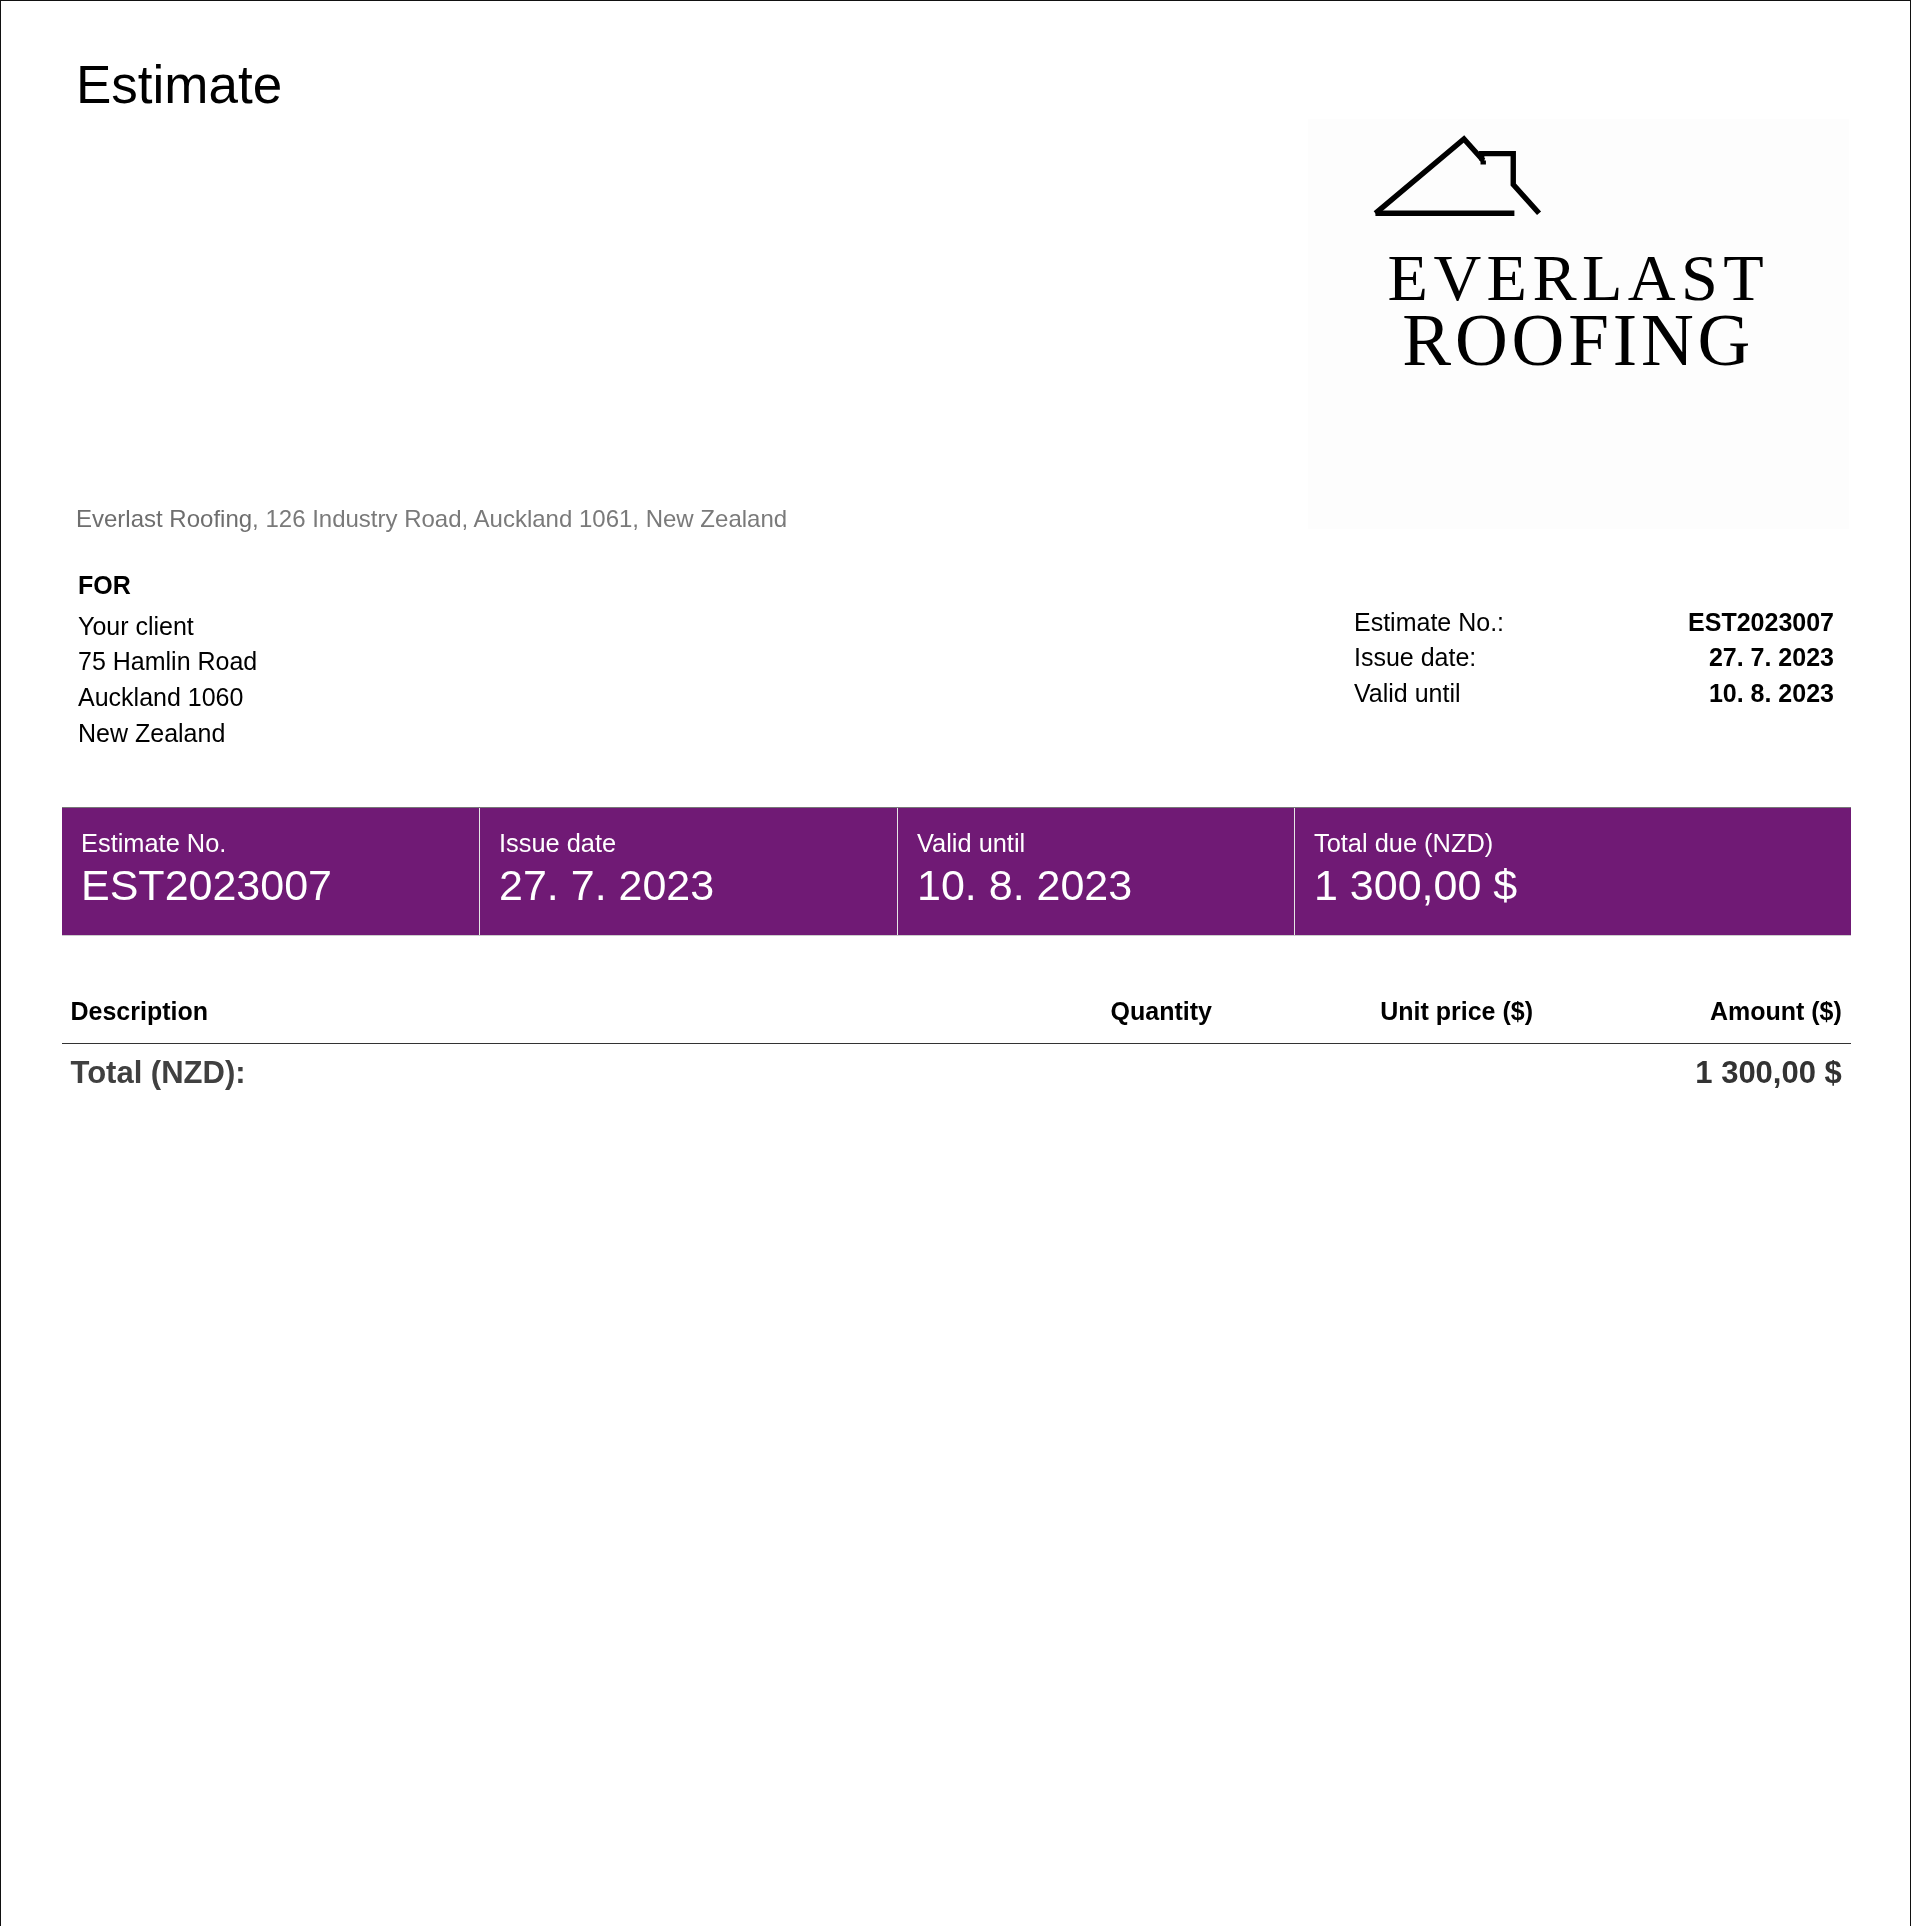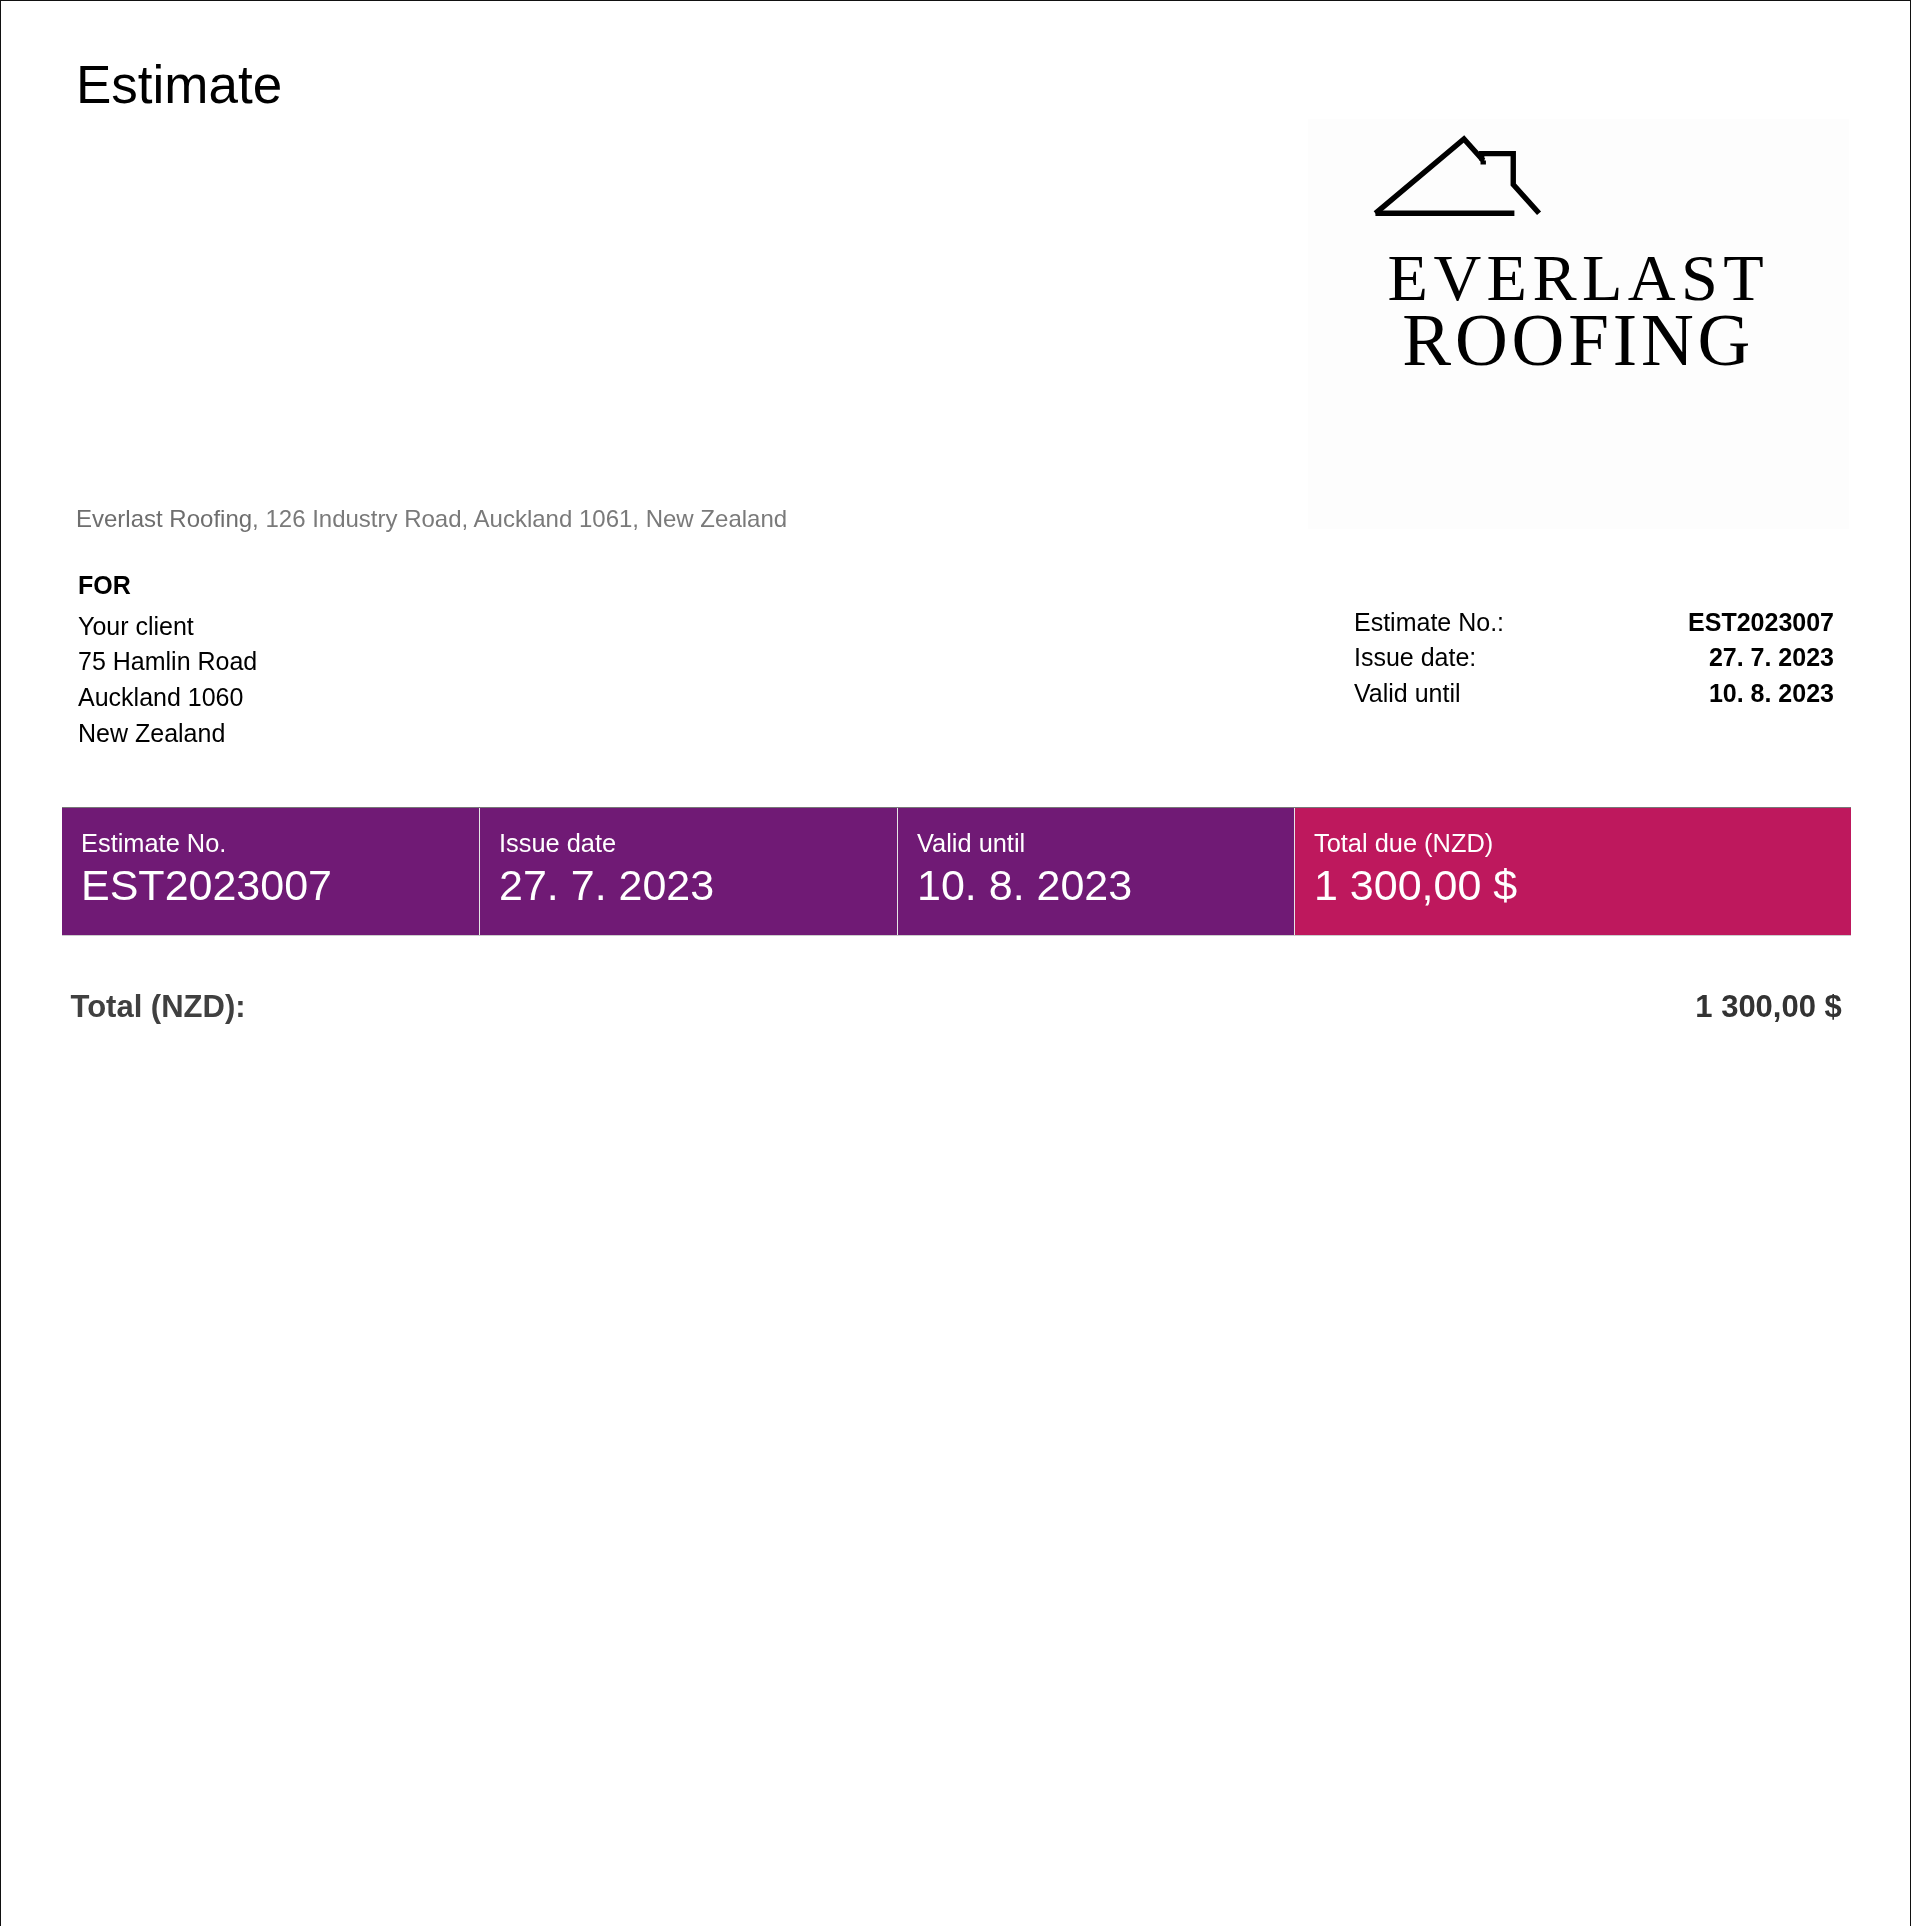--- a/index.html
+++ b/index.html
@@ -16,21 +16,21 @@
   .company-line b { font-weight: 400; color: #6e6e6e; }
 
   .for-label { left: 78px; top: 571px; font-size: 25px; font-weight: 700; }
   .client-line { left: 78px; font-size: 25px; }
 
   .meta-label { left: 1354px; font-size: 25px; }
   .meta-value { right: 77px; font-size: 25px; font-weight: 700; text-align: right; }
 
   .stat-bar { position: absolute; left: 62px; top: 807px; width: 1789px; height: 127px; display: flex; border-top: 0.8px solid #777; border-bottom: 0.8px solid #ccc; }
   .stat-cell { position: relative; height: 100%; background: #701a75; color: #fff; box-sizing: border-box; }
-  .stat-cell.dark { background: #be185d; }
+  .stat-cell.dark { background: #701a75; }
   .stat-cell + .stat-cell { border-left: 1.5px solid #e6e6e6; }
   .stat-label { position: absolute; left: 19px; top: 23px; font-size: 25.4px; line-height: 1; white-space: nowrap; }
   .stat-value { position: absolute; left: 19px; top: 56px; font-size: 43px; line-height: 1; white-space: nowrap; }
 
   .items { position: absolute; left: 62px; top: 978px; width: 1789px; }
   .items-row { position: relative; height: 71px; }
   .items-head { height: 65px; border-bottom: 1.9px solid #333; }
   .items-row.body + .items-row.body { border-top: 1.2px solid #ccc; }
   .items-row.last { border-bottom: 1.9px solid #333; }
   .cell { position: absolute; top: 50%; transform: translateY(-50%); font-size: 25px; white-space: nowrap; }
@@ -90,18 +90,24 @@
     <div class="stat-label">Valid until</div>
     <div class="stat-value">10. 8. 2023</div>
   </div>
   <div class="stat-cell dark" style="flex:1">
     <div class="stat-label">Total due (NZD)</div>
     <div class="stat-value">1 300,00 $</div>
   </div>
 </div>
 
 <div class="items">
+  <div class="items-row items-head">
+    <div class="cell c-desc">Description</div>
+    <div class="cell c-qty">Quantity</div>
+    <div class="cell c-unit">Unit price ($)</div>
+    <div class="cell c-amt">Amount ($)</div>
+  </div>
   <div class="total-row">
     <div class="total-label">Total (NZD):</div>
     <div class="total-value">1 300,00 $</div>
   </div>
 </div>
 
 
 </body></html>

